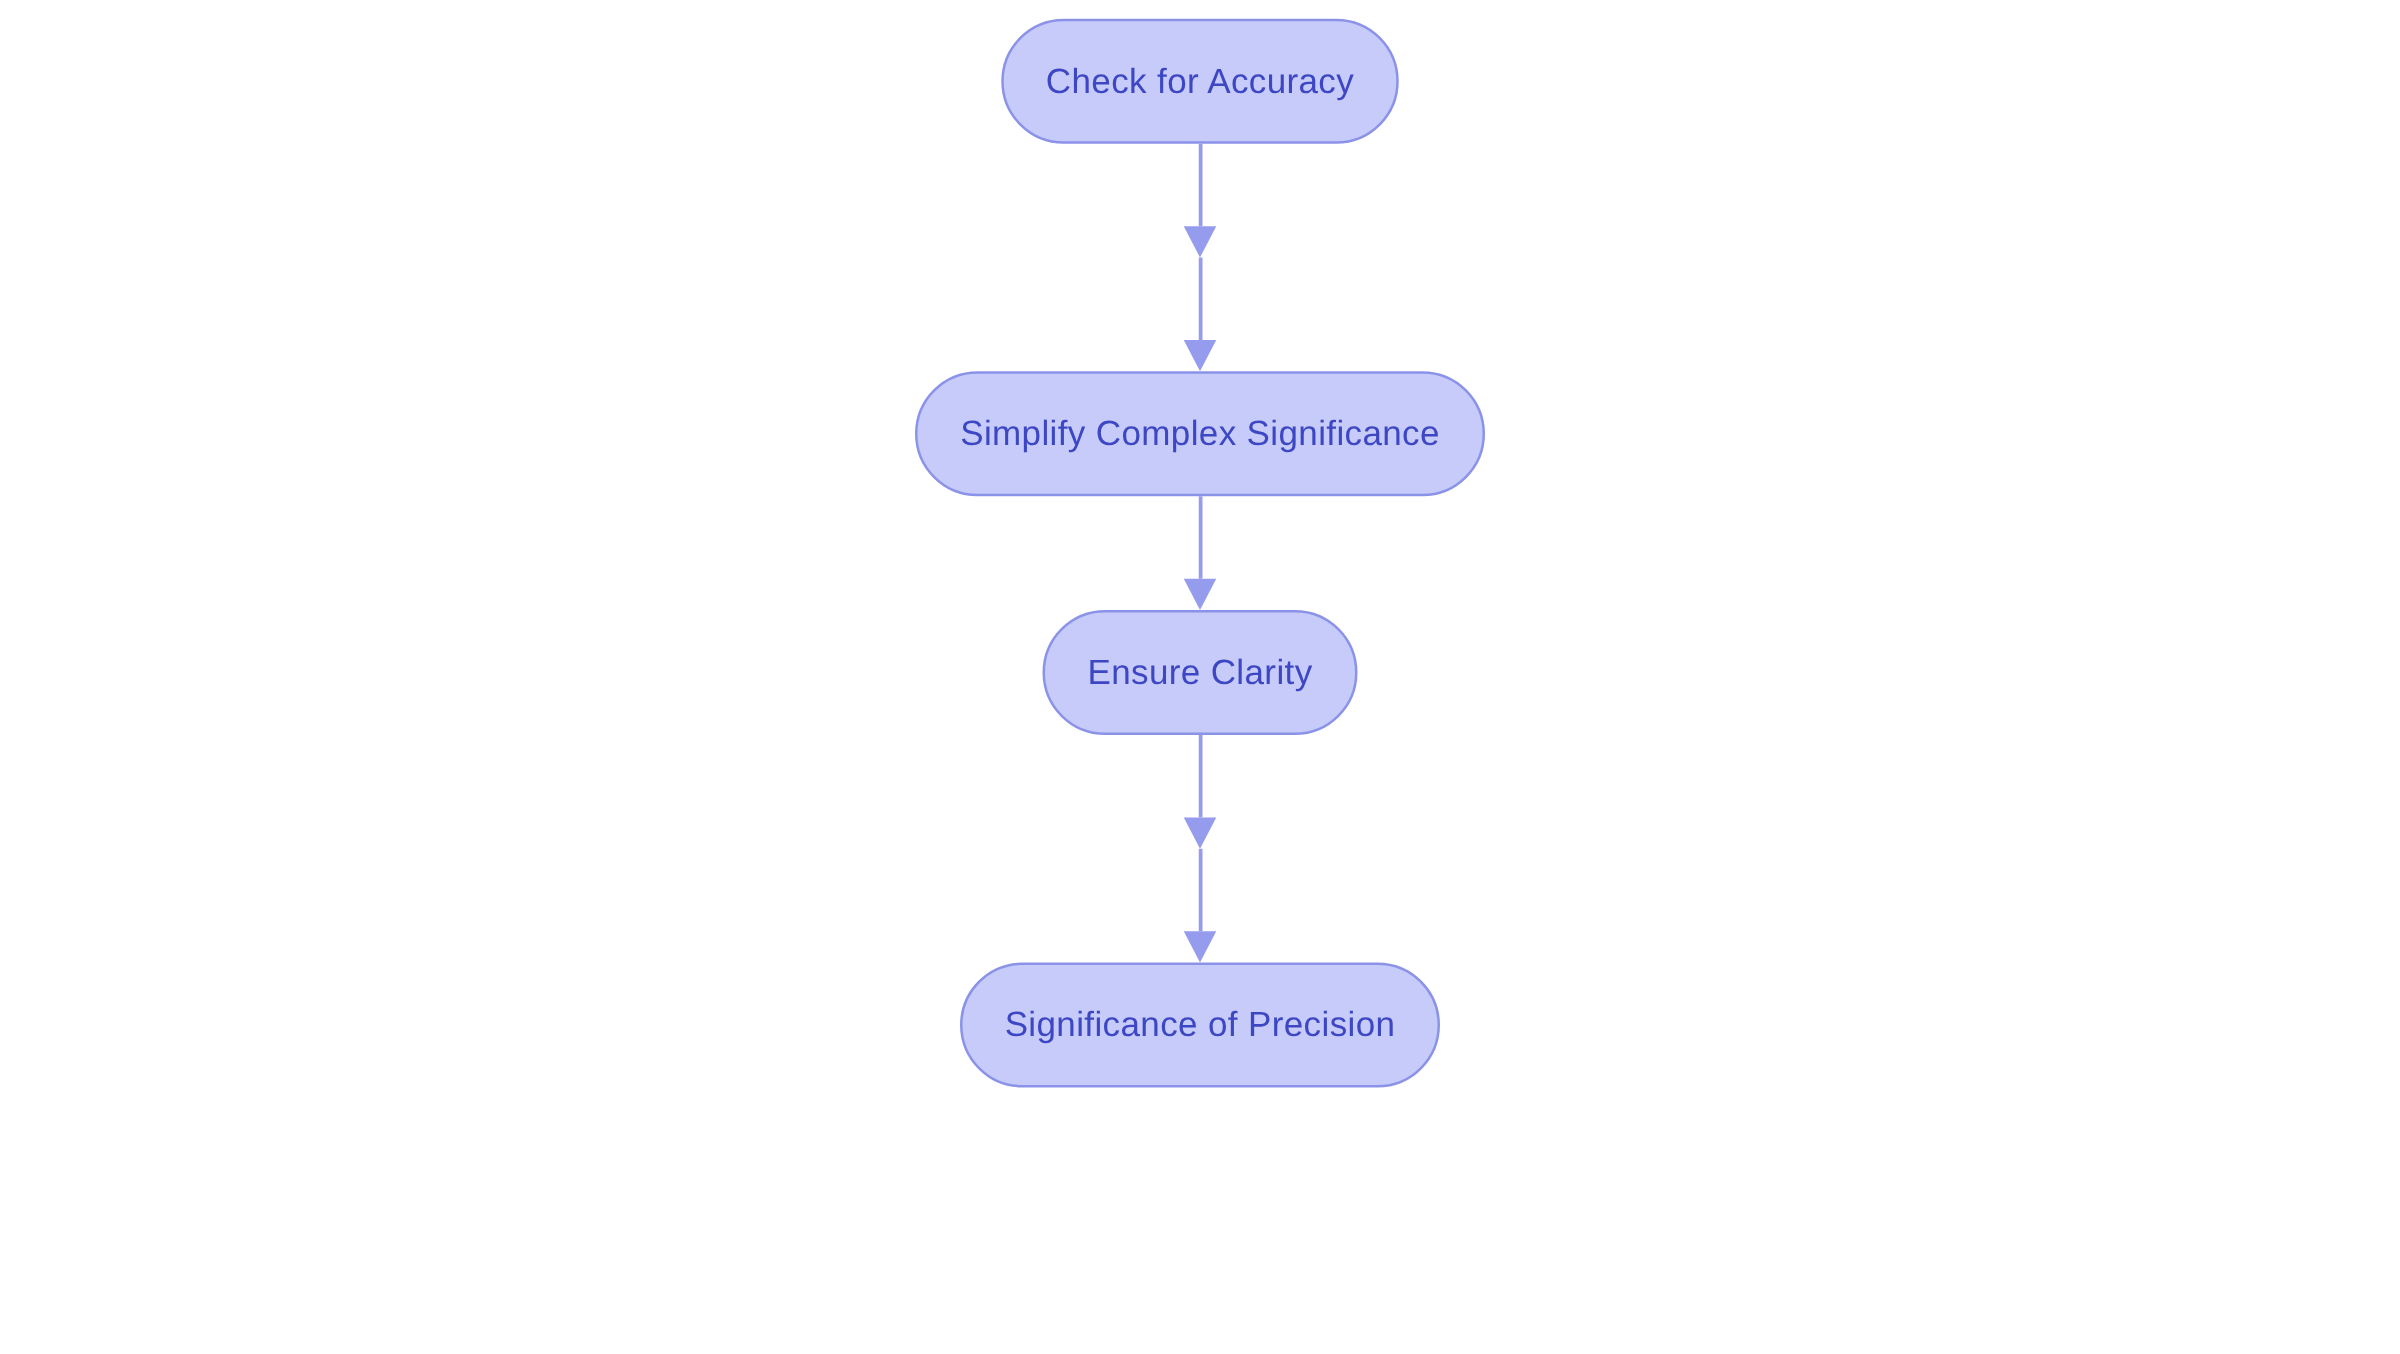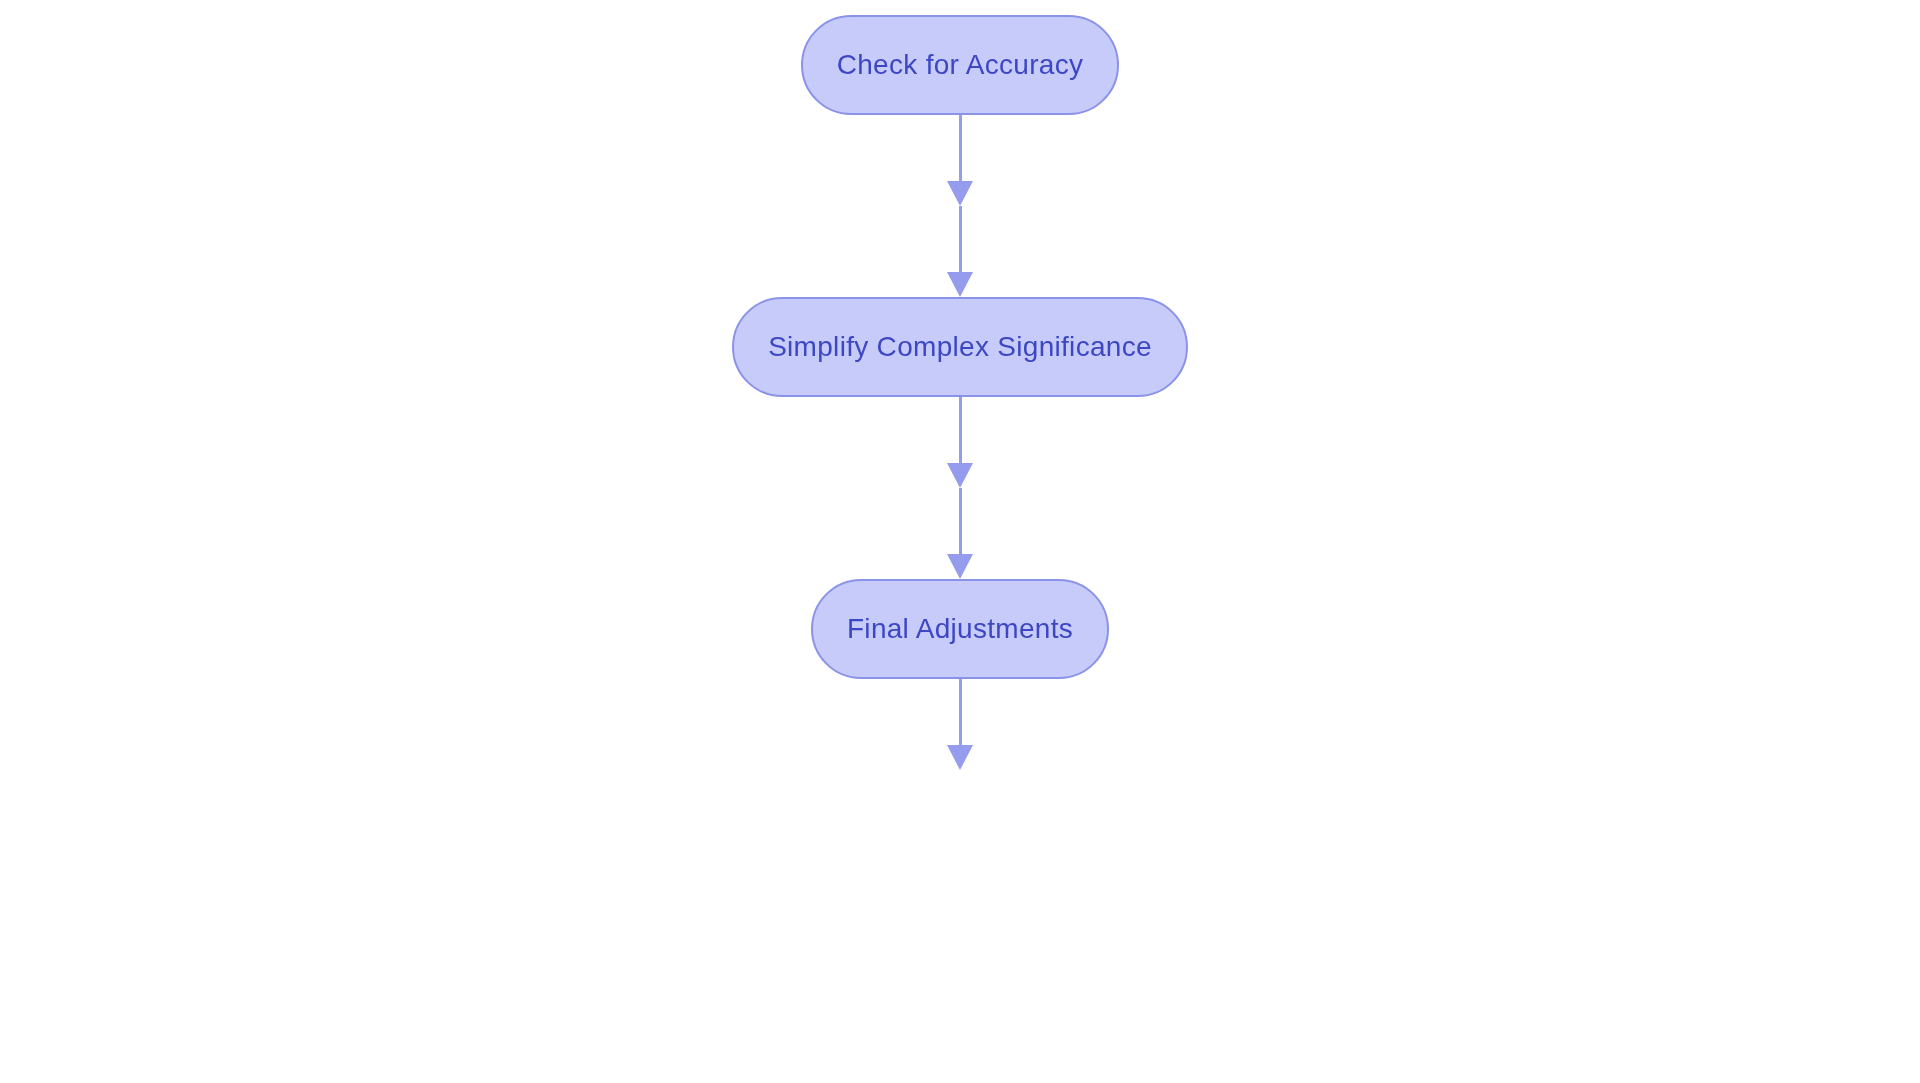--- a/index.html
+++ b/index.html
@@ -84,29 +84,32 @@
 
   <div class="flow-node">
     <span>Simplify Complex Significance</span>
   </div>
 
   <div class="connector">
     <div class="arrow-line"></div>
     <div class="arrow-head"></div>
   </div>
 
-
-  <div class="connector">
-    <div class="arrow-line"></div>
-    <div class="arrow-head"></div>
-  </div>
-
   <div class="flow-node">
-    <span>Final Adjustments</span>
+    <span>Ensure Clarity</span>
   </div>
 
   <div class="connector">
     <div class="arrow-line"></div>
     <div class="arrow-head"></div>
   </div>
 
 
+  <div class="connector">
+    <div class="arrow-line"></div>
+    <div class="arrow-head"></div>
+  </div>
+
+  <div class="flow-node">
+    <span>Significance of Precision</span>
+  </div>
+
 </div>
 
 </body></html>

